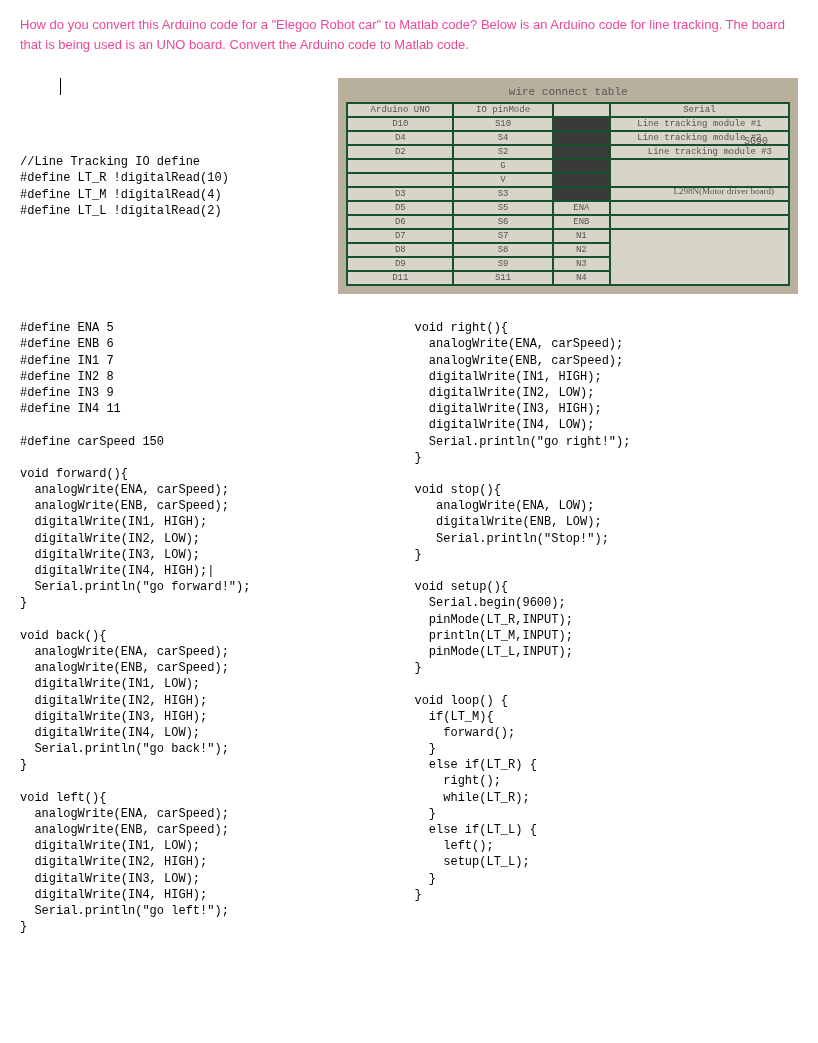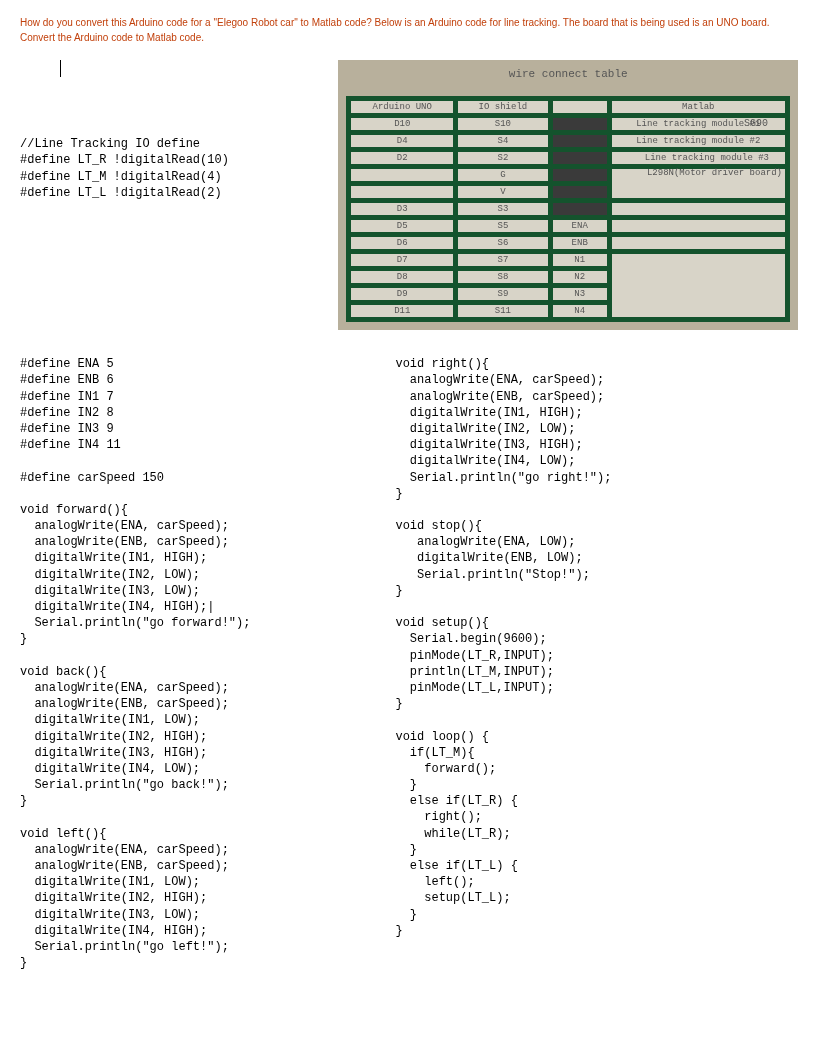--- a/index.html
+++ b/index.html
@@ -7,28 +7,28 @@
       padding: 0;
       box-sizing: border-box;
     }
     body {
       font-family: Arial, sans-serif;
       width: 818px;
       background: #fff;
       padding: 15px 20px;
     }
     .question {
-      font-size: 10px;
+      font-size: 13px;
       line-height: 1.5;
-      margin-bottom: 15px;
-      color: #c2410c;
+      margin-bottom: 24px;
+      color: #ec4899;
     }
     .content-area {
       display: flex;
-      gap: 2px;
+      gap: 21px;
     }
     .left-col {
       flex: 0 0 48%;
     }
     .right-col {
       flex: 1;
     }
     .code-block {
       font-family: 'Courier New', monospace;
       font-size: 12px;
@@ -39,46 +39,46 @@
     .wire-table-img {
       background: #b8b09c;
       padding: 8px;
       margin-bottom: 10px;
       position: relative;
     }
     .wire-title {
       text-align: center;
       font-size: 11px;
       color: #555;
-      margin-bottom: 16px;
+      margin-bottom: 4px;
       font-family: 'Courier New', monospace;
     }
     .wire-table {
       border-collapse: collapse;
       width: 100%;
       font-size: 9px;
       background: #d8d4c8;
       font-family: 'Courier New', monospace;
     }
     .wire-table td, .wire-table th {
-      border: 5px solid #14532d;
+      border: 2px solid #14532d;
       text-align: center;
       padding: 1px 16px;
       color: #555;
     }
     .wire-table th {
       font-weight: normal;
     }
     .driver-board {
       position: absolute;
-      right: 16px;
+      right: 24px;
       top: 108px;
       font-size: 9px;
       color: #555;
-      font-family: Liberation Mono, monospace;
+      font-family: Liberation Serif, serif;
     }
     .sg90 {
       position: absolute;
       right: 30px;
       top: 58px;
       font-size: 10px;
       color: #555;
       font-family: 'Courier New', monospace;
     }
     .dark-cell {
@@ -112,23 +112,23 @@
 <span>#define LT_L !digitalRead(2)</span>
     </div>
   </div>
   <div class="top-right">
     <div class="wire-table-img">
       <div class="wire-title">wire connect table</div>
       <table class="wire-table">
         <tbody>
             <tr>
           <th>Arduino UNO</th>
-          <th>IO shield</th>
+          <th>IO pinMode</th>
           <th></th>
-          <th>Matlab</th>
+          <th>Serial</th>
         </tr>
         <tr>
               <td>D10</td>
               <td>S10</td>
               <td class="dark-cell"></td>
               <td style="text-align:center">Line tracking module #1</td>
             </tr>
         <tr>
               <td>D4</td>
               <td>S4</td>

